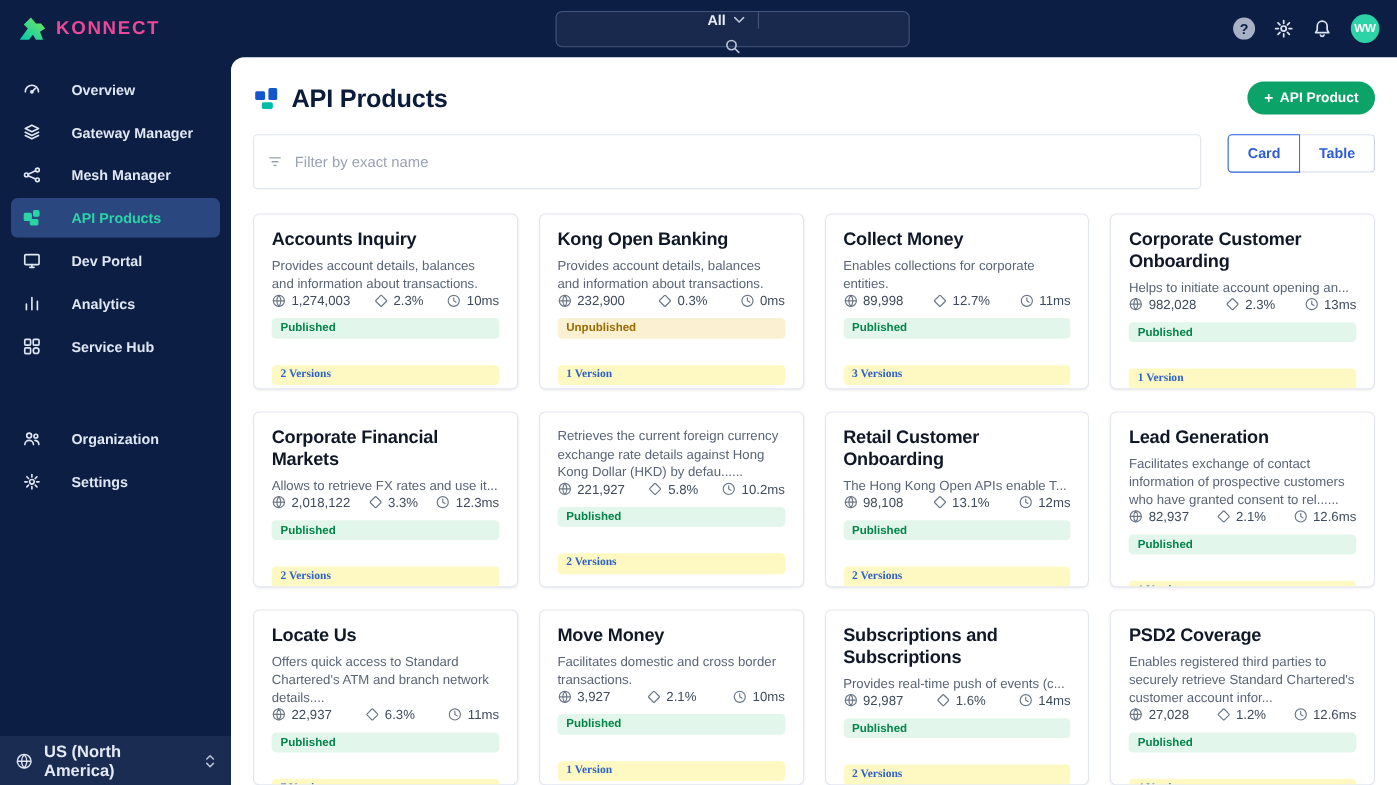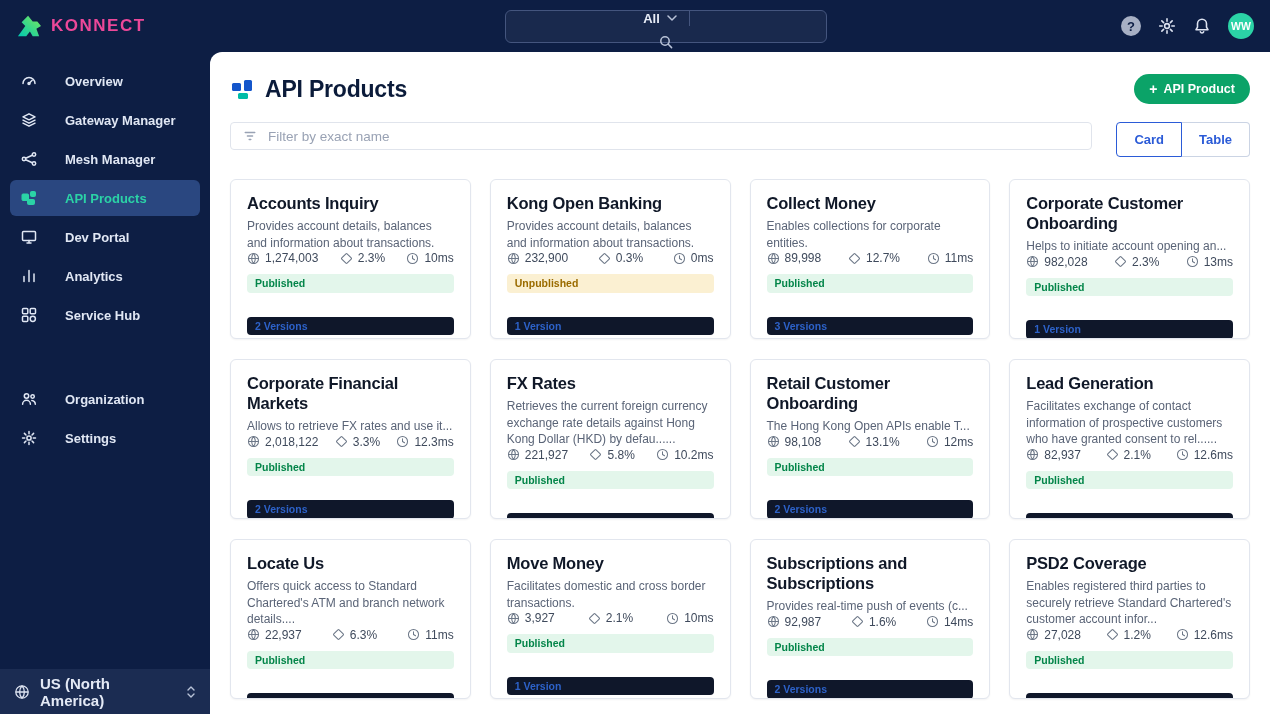--- a/index.html
+++ b/index.html
@@ -33,41 +33,41 @@
 
   
   .main{grid-row:2;grid-column:2;background:#FFFFFF;border-top-left-radius:12px;padding:22px 20px 0 20px;overflow:hidden;}
   .main-header{display:flex;align-items:center;justify-content:space-between;margin-bottom:18px;}
   .title-wrap{display:flex;align-items:center;gap:11px;}
   .page-title{margin:0;font-size:23px;font-weight:700;color:#0B1B3A;letter-spacing:-0.2px;}
   .create-btn{display:flex;align-items:center;gap:6px;background:var(--green-button,#0BA368);color:#FFFFFF;border:none;border-radius:16px;padding:8px 15px;font-family:inherit;font-size:12.5px;font-weight:700;cursor:pointer;}
   .create-btn .plus{font-size:14px;font-weight:700;line-height:1;}
 
   .filter-row{display:flex;gap:24px;margin-bottom:22px;}
-  .filter-wrap{flex:1;display:flex;align-items:center;gap:9px;border:1px solid #E0E4EC;border-radius:4px;height:28px;padding:0 12px;background:#FFFFFF;}
+  .filter-wrap{flex:1;display:flex;align-items:center;gap:9px;border:1px solid #E0E4EC;border-radius:4px;height:50px;padding:0 12px;background:#FFFFFF;}
   .filter-wrap input{flex:1;border:none;outline:none;font-size:13.5px;font-family:inherit;color:#333F51;}
   .filter-wrap input::placeholder{color:#99A2B4;}
   .view-toggle{display:flex;}
   .toggle-btn{background:#FFFFFF;border:1px solid #CBD4E4;color:var(--blue-accent,#2B5BD7);font-family:inherit;font-size:13px;font-weight:600;height:35px;padding:0 17px;cursor:pointer;}
   .toggle-btn:first-child{border-radius:4px 0 0 4px;}
   .toggle-btn:last-child{border-radius:0 4px 4px 0;border-left:none;}
   .toggle-btn.selected{border:1px solid var(--blue-accent,#2B5BD7);}
 
   .cards-grid{display:grid;grid-template-columns:repeat(4,1fr);gap:20px 19px;grid-auto-rows:160px;}
   .card{background:#FFFFFF;border:1px solid #E2E6EE;border-radius:6px;padding:13px 16px 12px;display:flex;flex-direction:column;box-shadow:0 1px 2px rgba(16,24,40,0.05);overflow:hidden;cursor:pointer;}
   .card-title{margin:0 0 5px;font-size:16.5px;font-weight:700;color:#101828;line-height:1.22;letter-spacing:-0.2px;}
   .card-desc{margin:0;font-size:12px;color:#5A6477;line-height:1.38;}
   .card-stats{margin-top:auto;display:flex;align-items:flex-end;justify-content:space-between;color:#3F4A5C;font-size:12px;}
   .stat{display:flex;align-items:center;gap:5px;}
   .stat svg{stroke:#6C7787;}
   .card-badges{display:flex;gap:24px;margin-top:9px;flex-direction:column;}
   .badge{font-size:10.5px;font-weight:600;padding:3px 8px;border-radius:4px;line-height:1.2;}
   .badge.ok{background:#E3F6EB;color:var(--published-text,#038549);}
   .badge.warn{background:#FBF0D2;color:var(--unpublished-text,#9A6B00);}
-  .badge.ver{background:#0f172a;color:var(--version-text,#2D62C9);}
+  .badge.ver{background:#fef9c3;color:var(--version-text,#2D62C9);font-family:Liberation Serif, serif;}
 </style>
 </head>
 <body>
 
 <div class="app">
 
   <header class="topbar">
     <div class="brand">
       <span style="display:flex;">
         <svg width="26" height="24" viewBox="0 0 28 26">
@@ -438,21 +438,20 @@
               </span>
               <span>12.3ms</span>
             </span>
     </div>
     <div class="card-badges">
       <span class="badge ok">Published</span>
       <span class="badge ver">2 Versions</span>
     </div>
         </div>
         <div class="card">
-    <h3 class="card-title">FX Rates</h3>
     <p class="card-desc">Retrieves the current foreign currency exchange rate details against Hong Kong Dollar (HKD) by defau......</p>
     <div class="card-stats">
       <span class="stat">
               <span style="display:flex;">
                 <svg width="13" height="13" viewBox="0 0 16 16" fill="none" stroke-width="1.3" stroke-linecap="round" stroke-linejoin="round">
                   <circle cx="8" cy="8" r="6.2"></circle>
                   <path d="M1.8 8h12.4M8 1.8c-3 3.6-3 8.8 0 12.4M8 1.8c3 3.6 3 8.8 0 12.4"></path>
                 </svg>
               </span>
               <span>221,927</span>

